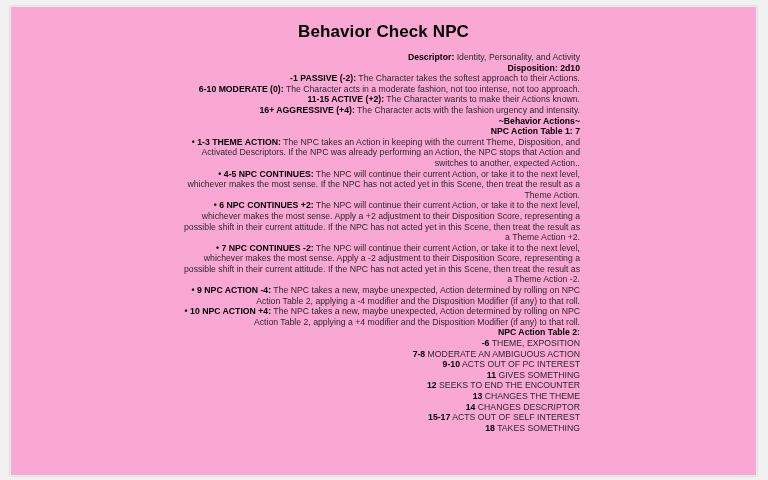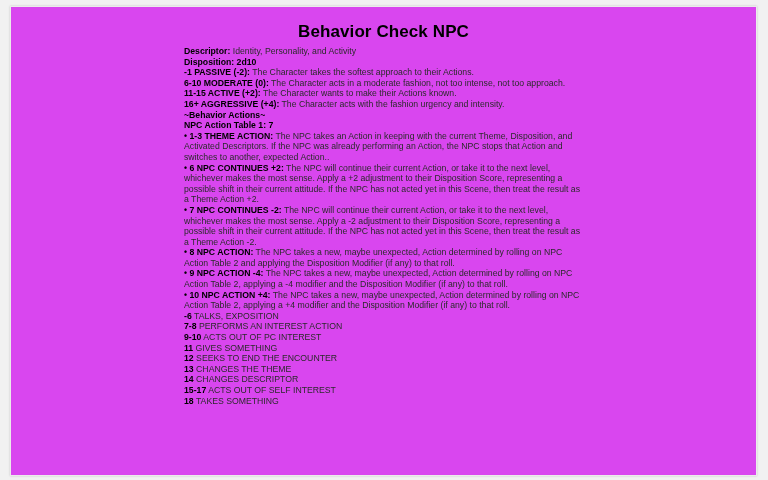--- a/index.html
+++ b/index.html
@@ -12,44 +12,44 @@
     background: #f1f1f1;
     font-family: "Liberation Sans", sans-serif;
     overflow: hidden;
   }
   #page {
     position: absolute;
     left: 10px;
     top: 6px;
     width: 747px;
     min-height: 470px;
-    background: #d946ef;
+    background: #f9a8d4;
     box-shadow: 0 0 2px rgba(0,0,0,0.18);
     border: 1px solid #ebebeb;
     box-sizing: border-box;
     overflow: hidden;
   }
   #doc-title {
     text-align: center;
     font-size: 17px;
     font-weight: bold;
     color: #000;
     margin: 14px 0 0 0;
     letter-spacing: 0.1px;
     line-height: 22px;
   }
   #content {
     position: absolute;
     left: 173px;
-    top: 39px;
+    top: 45px;
     width: 396px;
     font-size: 8.7px;
     line-height: 10.6px;
     color: #1a1a1a;
-    text-align: left;
+    text-align: right;
   }
   .p {
     margin: 0;
     padding: 0;
     font-size: 8.7px;
     line-height: 10.6px;
     color: #1a1a1a;
   }
   .lbl {
     font-weight: bold;
@@ -85,31 +85,32 @@
         <p class="p"><span class="lbl">11-15 ACTIVE (+2):</span><span class="txt"> The Character wants to make their Actions known.</span></p>
         <p class="p"><span class="lbl">16+ AGGRESSIVE (+4):</span><span class="txt"> The Character acts with the fashion urgency and intensity.</span></p>
       </div>
 
     <p class="p"><span class="hdr">~Behavior Actions~</span></p>
 
     <p class="p"><span class="hdr">NPC Action Table 1: 7</span></p>
 
     <div id="table1-section">
         <p class="p"><span class="bul">• </span><span class="lbl">1-3 THEME ACTION:</span><span class="txt"> The NPC takes an Action in keeping with the current Theme, Disposition, and Activated Descriptors. If the NPC was already performing an Action, the NPC stops that Action and switches to another, expected Action..</span></p>
+        <p class="p"><span class="bul">• </span><span class="lbl">4-5 NPC CONTINUES:</span><span class="txt"> The NPC will continue their current Action, or take it to the next level, whichever makes the most sense. If the NPC has not acted yet in this Scene, then treat the result as a Theme Action.</span></p>
         <p class="p"><span class="bul">• </span><span class="lbl">6 NPC CONTINUES +2:</span><span class="txt"> The NPC will continue their current Action, or take it to the next level, whichever makes the most sense. Apply a +2 adjustment to their Disposition Score, representing a possible shift in their current attitude. If the NPC has not acted yet in this Scene, then treat the result as a Theme Action +2.</span></p>
         <p class="p"><span class="bul">• </span><span class="lbl">7 NPC CONTINUES -2:</span><span class="txt"> The NPC will continue their current Action, or take it to the next level, whichever makes the most sense. Apply a -2 adjustment to their Disposition Score, representing a possible shift in their current attitude. If the NPC has not acted yet in this Scene, then treat the result as a Theme Action -2.</span></p>
-        <p class="p"><span class="bul">• </span><span class="lbl">8 NPC ACTION:</span><span class="txt"> The NPC takes a new, maybe unexpected, Action determined by rolling on NPC Action Table 2 and applying the Disposition Modifier (if any) to that roll.</span></p>
         <p class="p"><span class="bul">• </span><span class="lbl">9 NPC ACTION -4:</span><span class="txt"> The NPC takes a new, maybe unexpected, Action determined by rolling on NPC Action Table 2, applying a -4 modifier and the Disposition Modifier (if any) to that roll.</span></p>
         <p class="p"><span class="bul">• </span><span class="lbl">10 NPC ACTION +4:</span><span class="txt"> The NPC takes a new, maybe unexpected, Action determined by rolling on NPC Action Table 2, applying a +4 modifier and the Disposition Modifier (if any) to that roll.</span></p>
       </div>
 
+    <p class="p"><span class="hdr">NPC Action Table 2:</span></p>
 
     <div id="table2-section">
-        <p class="p"><span class="lbl">-6</span><span class="txt"> TALKS, EXPOSITION</span></p>
-        <p class="p"><span class="lbl">7-8</span><span class="txt"> PERFORMS AN INTEREST ACTION</span></p>
+        <p class="p"><span class="lbl">-6</span><span class="txt"> THEME, EXPOSITION</span></p>
+        <p class="p"><span class="lbl">7-8</span><span class="txt"> MODERATE AN AMBIGUOUS ACTION</span></p>
         <p class="p"><span class="lbl">9-10</span><span class="txt"> ACTS OUT OF PC INTEREST</span></p>
         <p class="p"><span class="lbl">11</span><span class="txt"> GIVES SOMETHING</span></p>
         <p class="p"><span class="lbl">12</span><span class="txt"> SEEKS TO END THE ENCOUNTER</span></p>
         <p class="p"><span class="lbl">13</span><span class="txt"> CHANGES THE THEME</span></p>
         <p class="p"><span class="lbl">14</span><span class="txt"> CHANGES DESCRIPTOR</span></p>
         <p class="p"><span class="lbl">15-17</span><span class="txt"> ACTS OUT OF SELF INTEREST</span></p>
         <p class="p"><span class="lbl">18</span><span class="txt"> TAKES SOMETHING</span></p>
       </div>
 
   </div>

